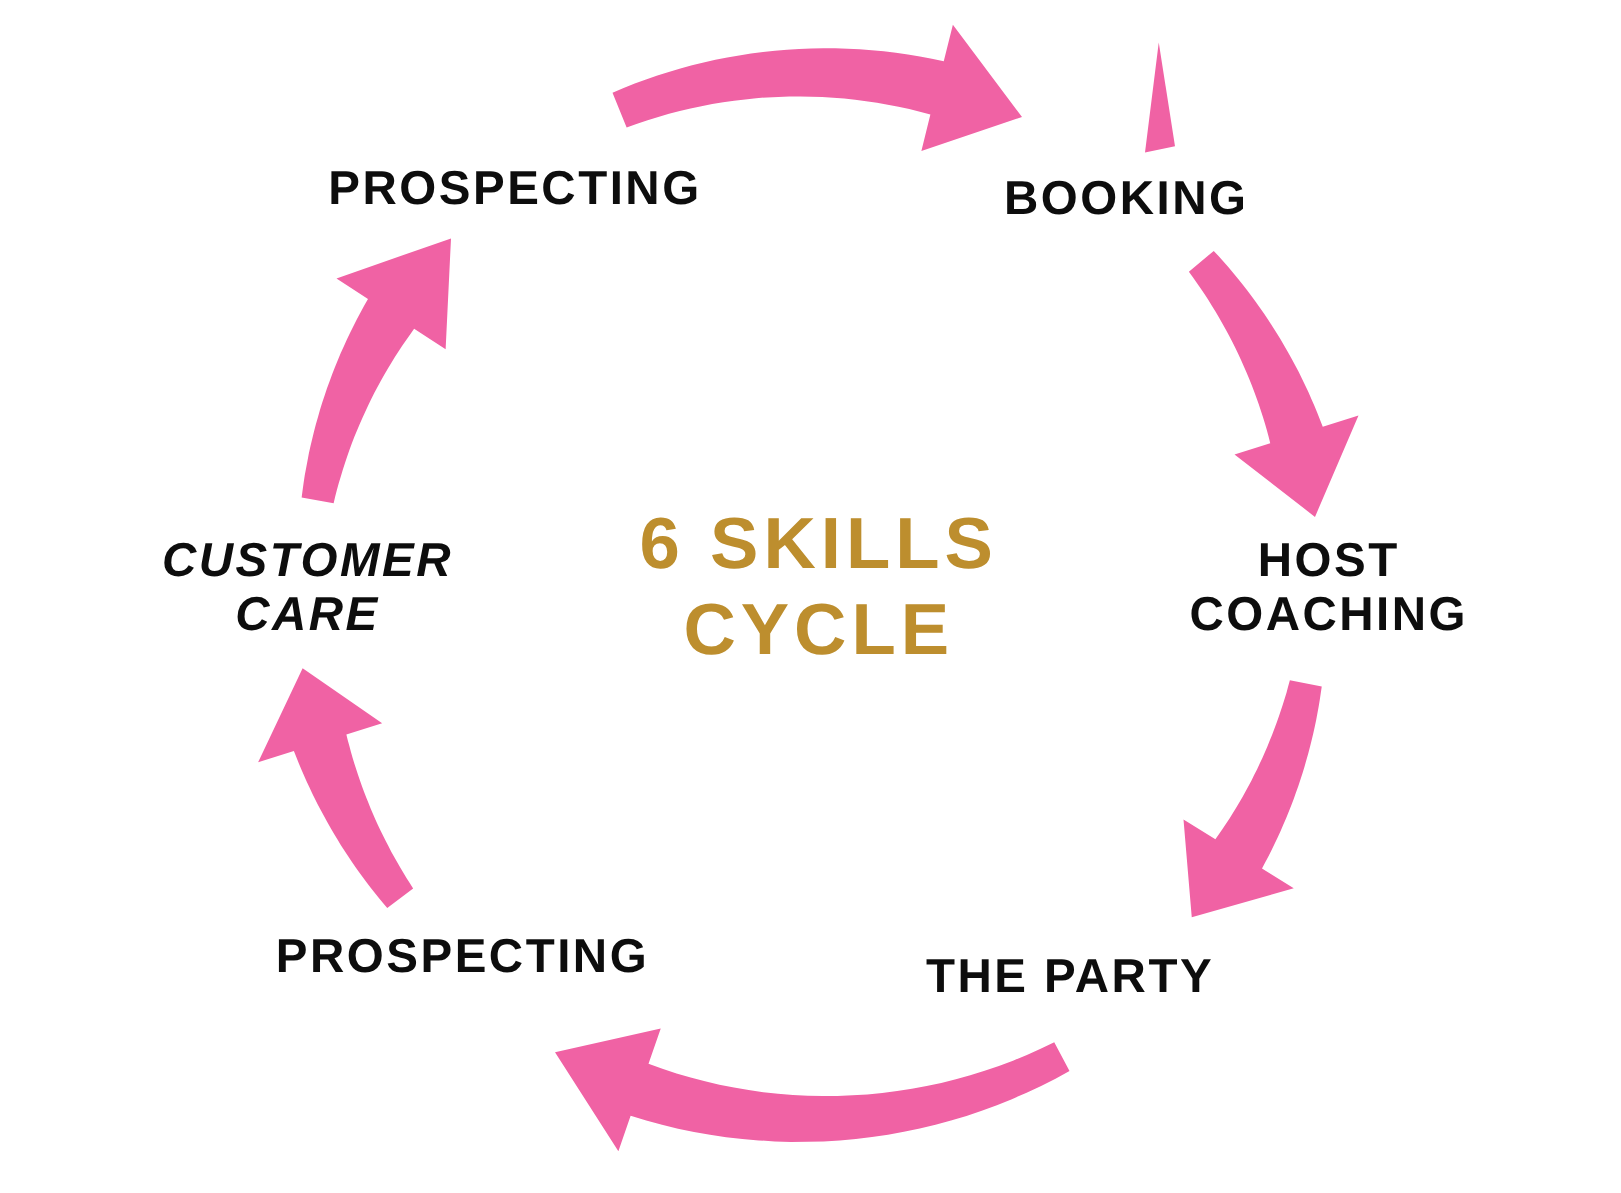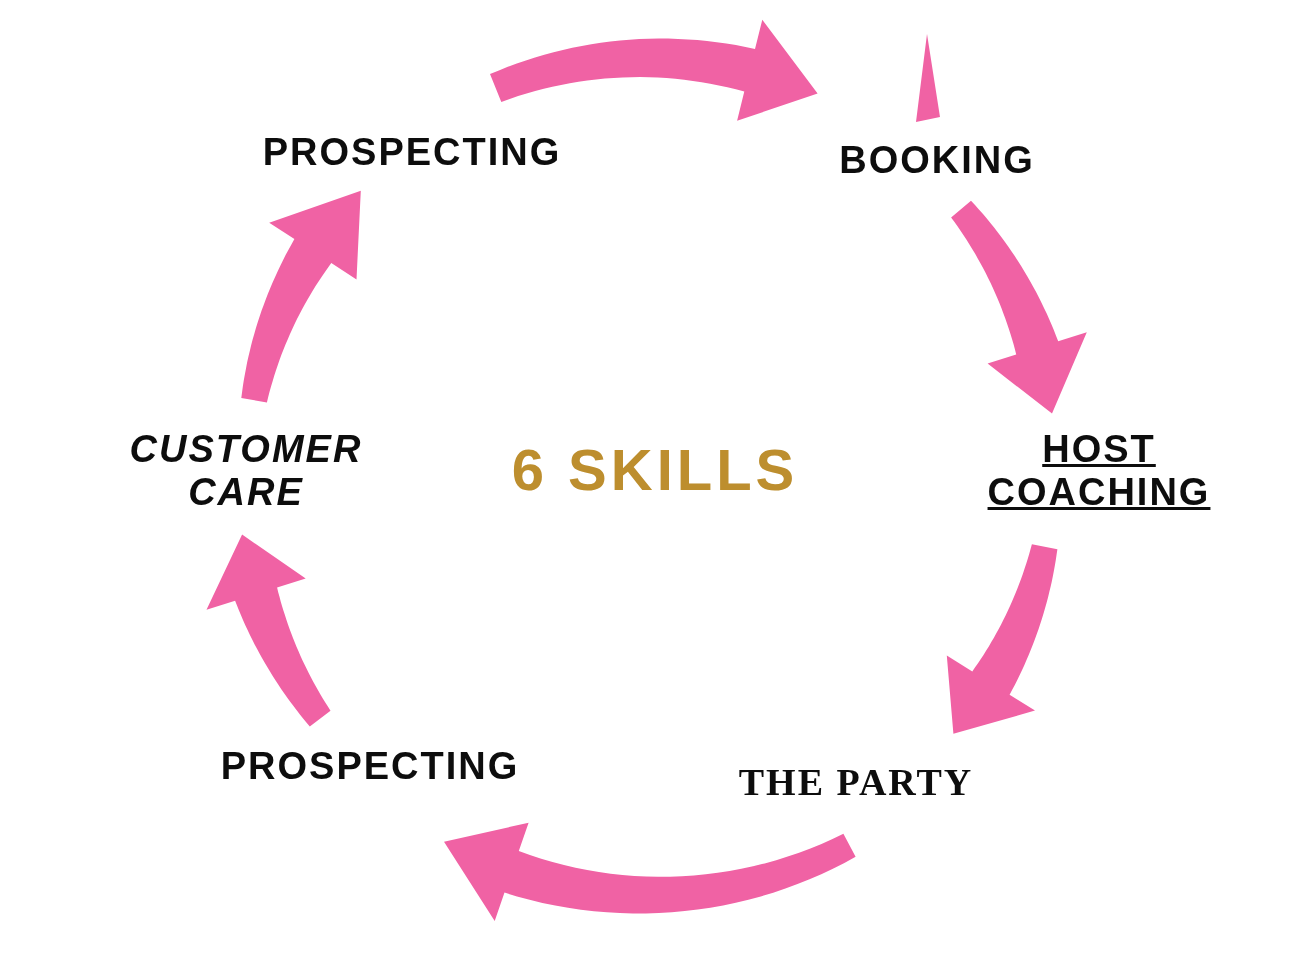--- a/index.html
+++ b/index.html
@@ -28,23 +28,23 @@
     letter-spacing: 2px;
     line-height: 43px;
     text-align: center;
     white-space: nowrap;
   }
   .step-label.wrap2 {
     white-space: normal;
     width: 300px;
   }
   .pos-prospecting   { left: 412px;  top: 152px; }
-  .pos-booking       { left: 901px;  top: 160px; margin-left: 36px; }
-  .pos-host-coaching { left: 1099px; top: 471px; text-decoration: underline; }
-  .pos-the-party     { left: 856px;  top: 782px; font-family: Liberation Serif, serif; }
+  .pos-booking       { left: 901px;  top: 160px; }
+  .pos-host-coaching { left: 1063px; top: 471px; }
+  .pos-the-party     { left: 856px;  top: 782px; }
   .pos-sponsoring    { left: 370px;  top: 766px; }
   .pos-customer-care { left: 246px;  top: 471px; font-style: italic; }
   .diagram-title {
     position: absolute;
     left: 655px; top: 469px;
     transform: translate(-50%, -50%);
     color: var(--title-color, #bd8e2e);
     font-weight: 700;
     font-size: 58px;
     letter-spacing: 4px;
@@ -75,15 +75,16 @@
   <div class="step-label wrap2 pos-host-coaching">HOST COACHING</div>
 
   <div class="step-label pos-the-party">THE PARTY</div>
 
   <div class="step-label pos-sponsoring">PROSPECTING</div>
 
   <div class="step-label wrap2 pos-customer-care">CUSTOMER CARE</div>
 
   <div class="diagram-title">
     <div>6 SKILLS</div>
+    <div>CYCLE</div>
   </div>
 
 </div>
 
 </body></html>

